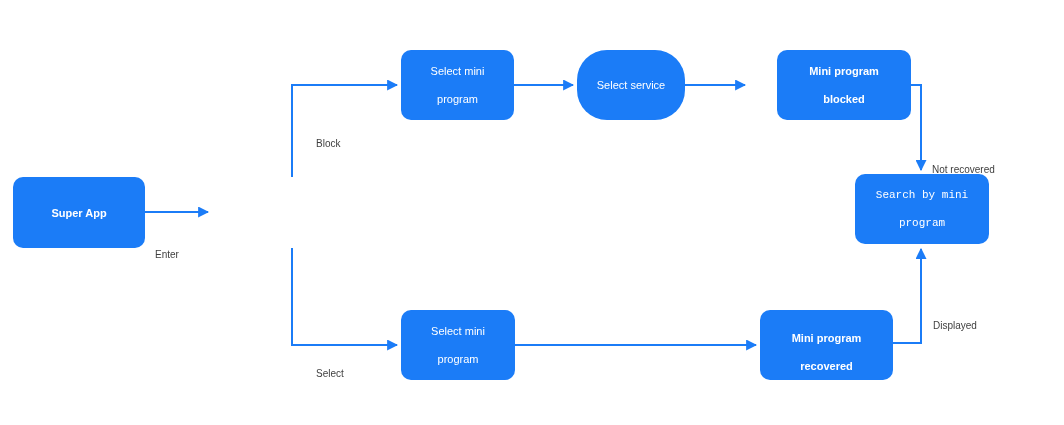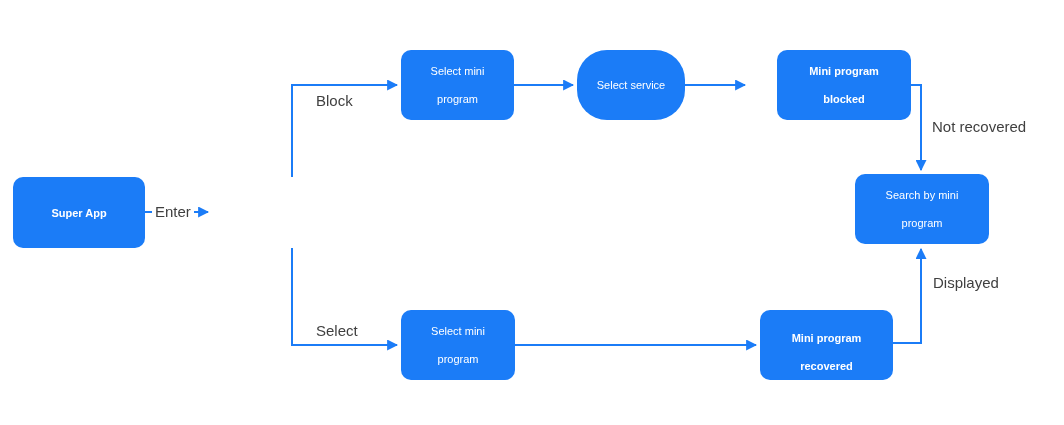--- a/index.html
+++ b/index.html
@@ -43,23 +43,24 @@
     line-height: 28px;
     padding: 0 10px;
     box-sizing: border-box;
   }
   .node.bold {
     font-weight: bold;
   }
   .edge-label {
     position: absolute;
     color: var(--edge-label-text, #3f3f3f);
-    font-size: 15px;
+    font-size: 10px;
     line-height: 20px;
     white-space: nowrap;
+    margin-top: 43px;
   }
   .edge-label.on-line {
     background: var(--background, #ffffff);
     padding: 0 3px;
     text-align: center;
   }
 </style>
 </head>
 <body>
 
@@ -91,21 +92,21 @@
   </div>
 
   <div class="node" style="left:577px; top:50px; width:108px; height:70px;border-radius:30px;">
     <span>Select service</span>
   </div>
 
   <div class="node bold" style="left:749px; top:50px; width:134px; height:70px;margin-left:28px;">
     <span>Mini program blocked</span>
   </div>
 
-  <div class="node" style="left:855px; top:174px; width:134px; height:70px;">
+  <div class="node" style="left:855px; top:174px; width:134px; height:70px;font-family:Liberation Mono, monospace;">
     <span>Search by mini program</span>
   </div>
 
   <div class="node" style="left:401px; top:310px; width:114px; height:70px;">
     <span>Select mini program</span>
   </div>
 
   <div class="node bold" style="left:760px; top:310px; width:133px; height:70px;align-items:flex-end;">
     <span>Mini program recovered</span>
   </div>

